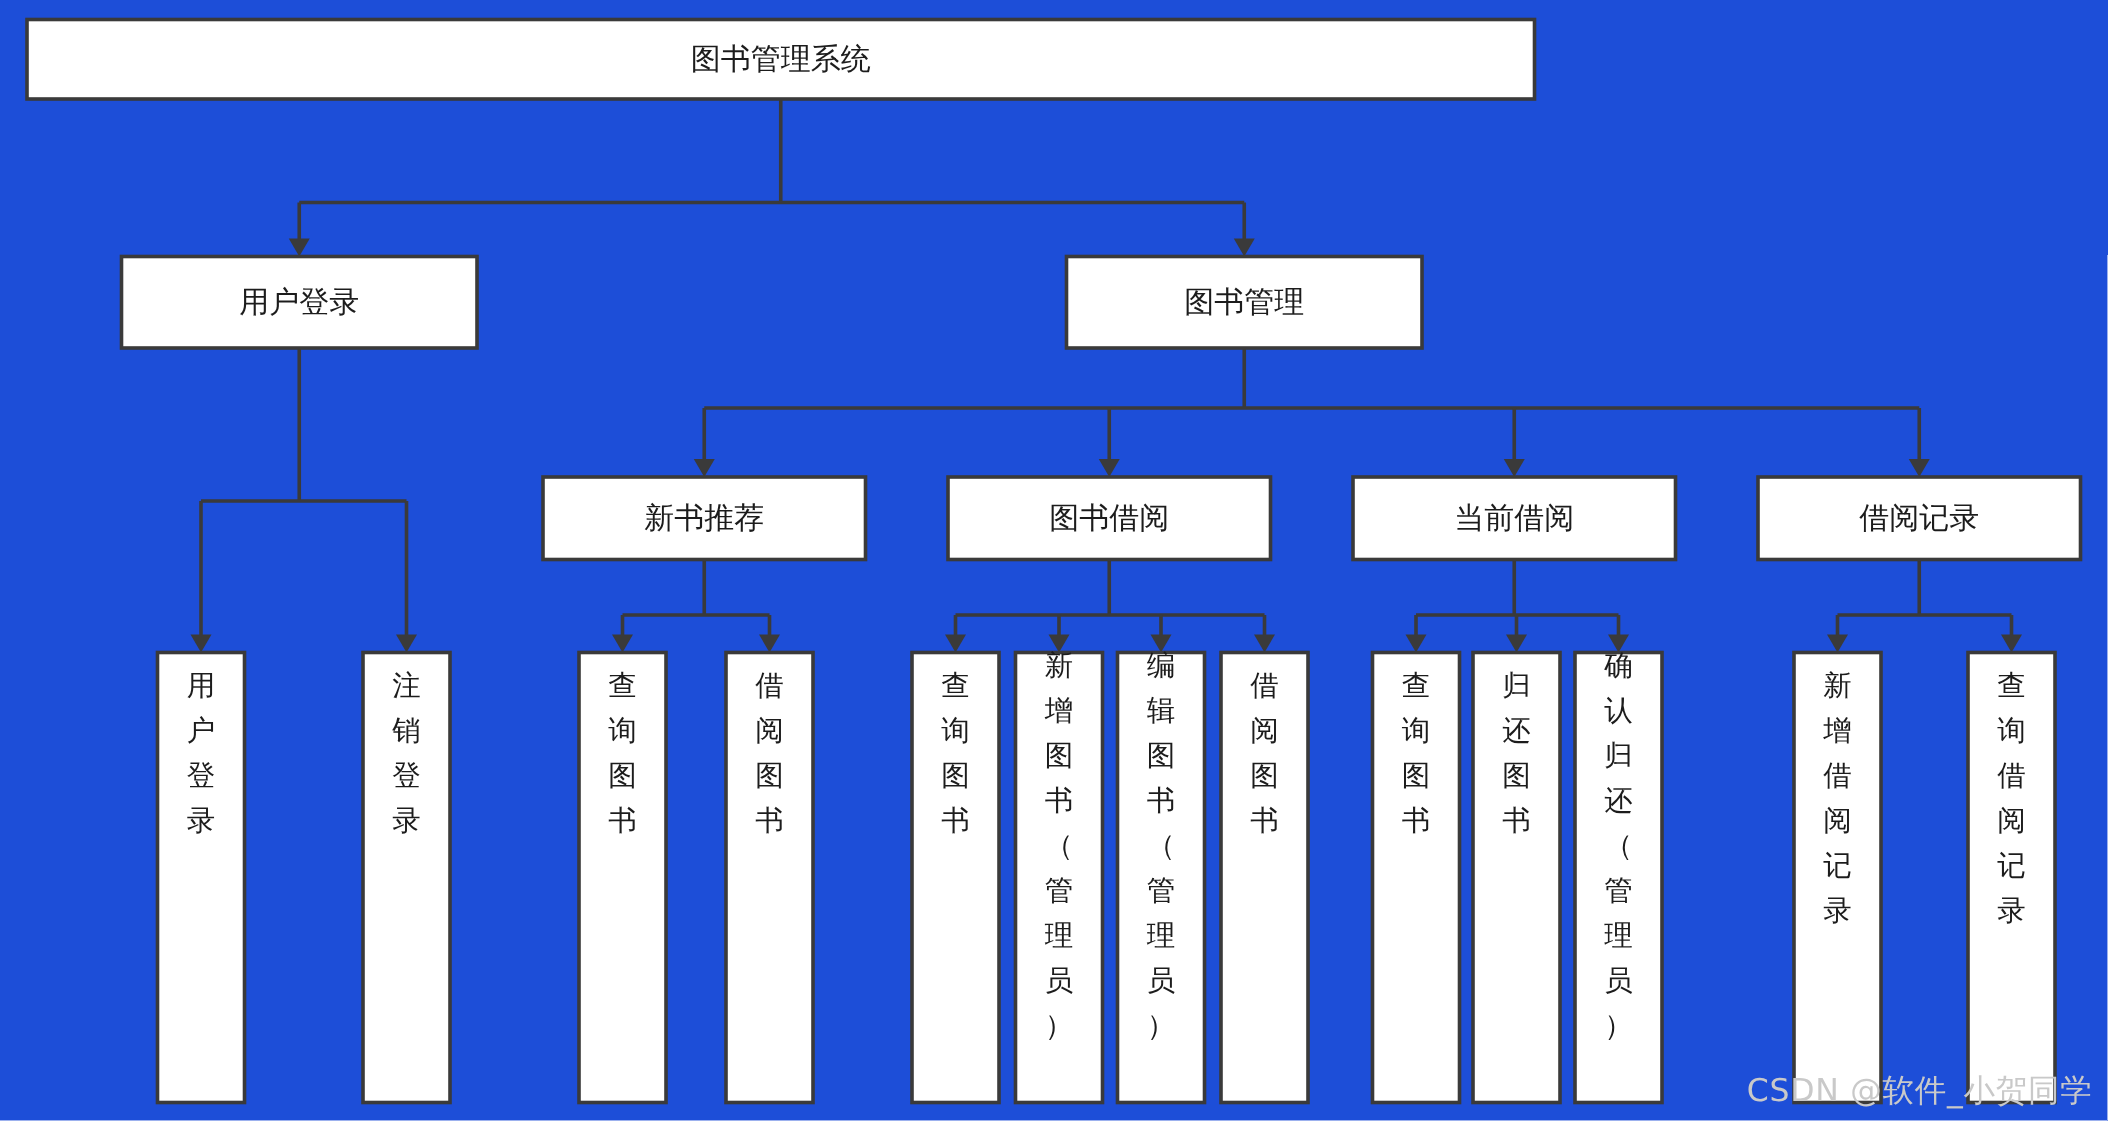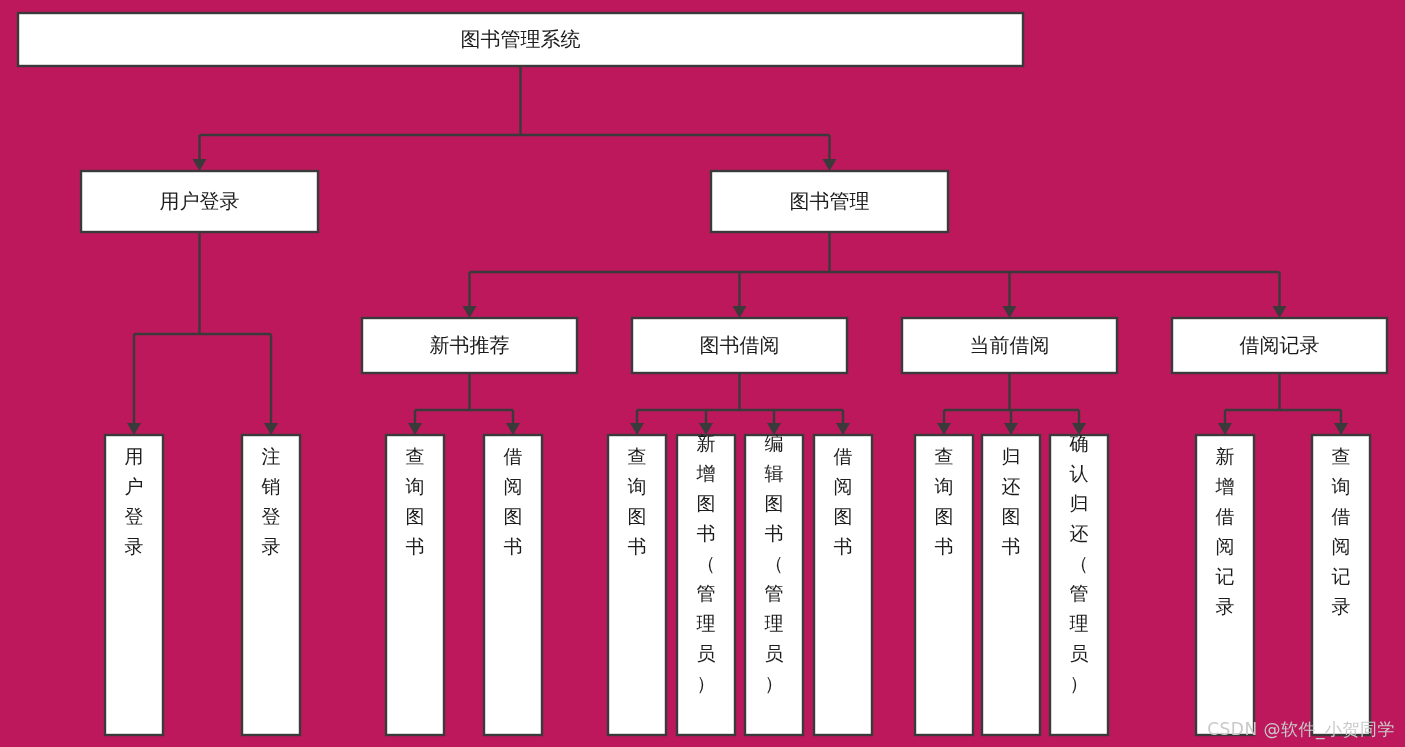--- a/index.html
+++ b/index.html
@@ -7,21 +7,21 @@
     padding: 0;
     background: #ffffff;
   }
   body {
     font-family: "DejaVu Sans", "Liberation Sans", sans-serif;
   }
   #page {
     position: relative;
     width: 1405px;
     height: 747px;
-    background: #be185d;
+    background: #1d4ed8;
     overflow: hidden;
     text-decoration: underline;
   }
   #diagram-svg {
     position: absolute;
     left: 0;
     top: 0;
     width: 1405px;
     height: 747px;
   }
@@ -51,21 +51,21 @@
     fill: #1c1c1c;
     font-family: "DejaVu Sans", "Liberation Sans", sans-serif;
     font-size: 19px;
     text-anchor: middle;
   }
   .watermark {
     position: absolute;
     right: 10px;
     bottom: 6px;
     font-family: "DejaVu Sans", "Liberation Sans", sans-serif;
-    font-size: 17px;
+    font-size: 21px;
     color: #c9c9c9;
     white-space: nowrap;
     letter-spacing: 0.5px;
   }
 </style>
 </head>
 <body>
 
 <div id="page">
   <svg id="diagram-svg" viewBox="0 0 1405 747" xmlns="http://www.w3.org/2000/svg">

